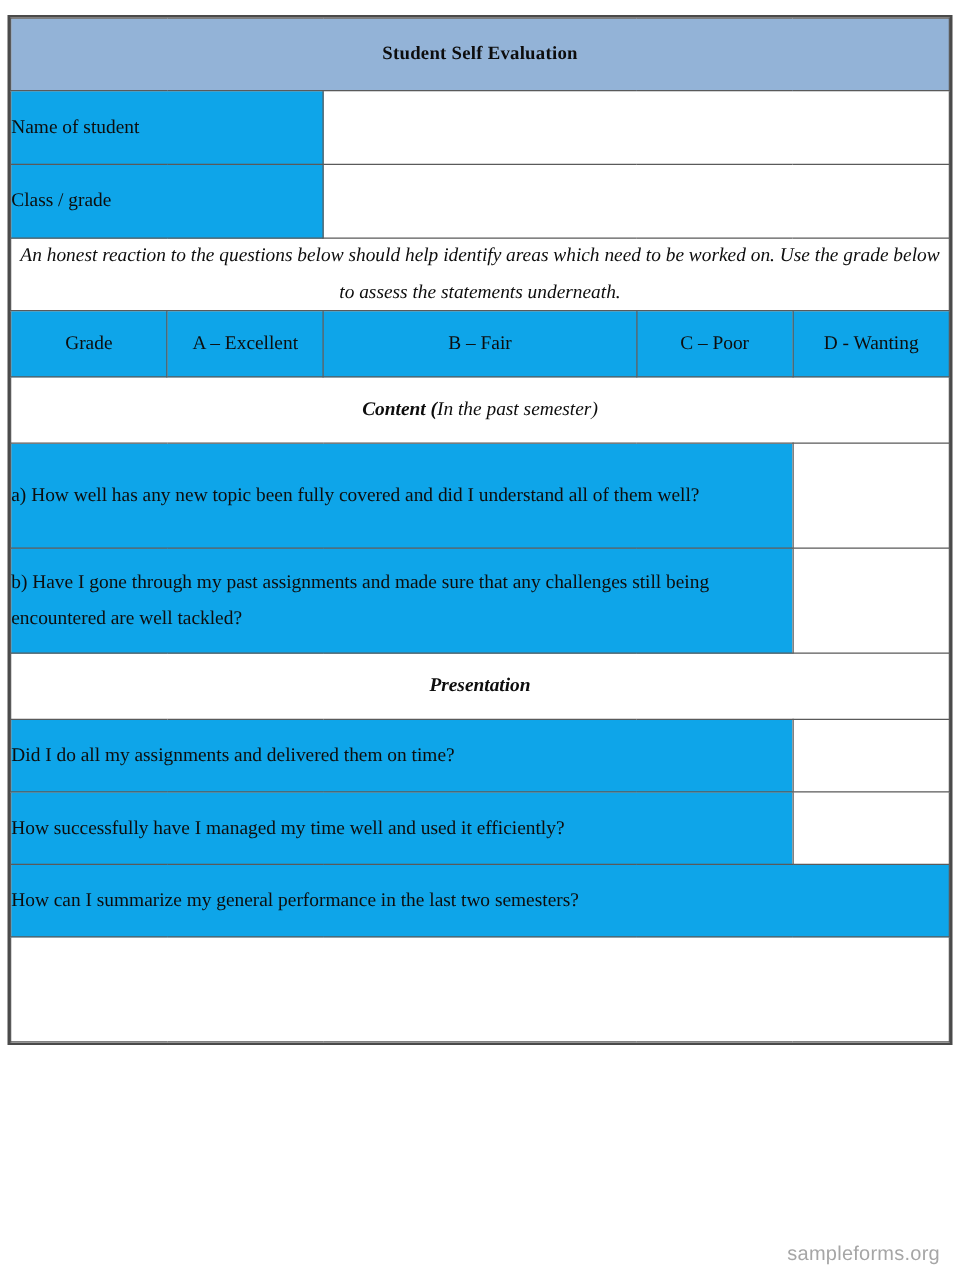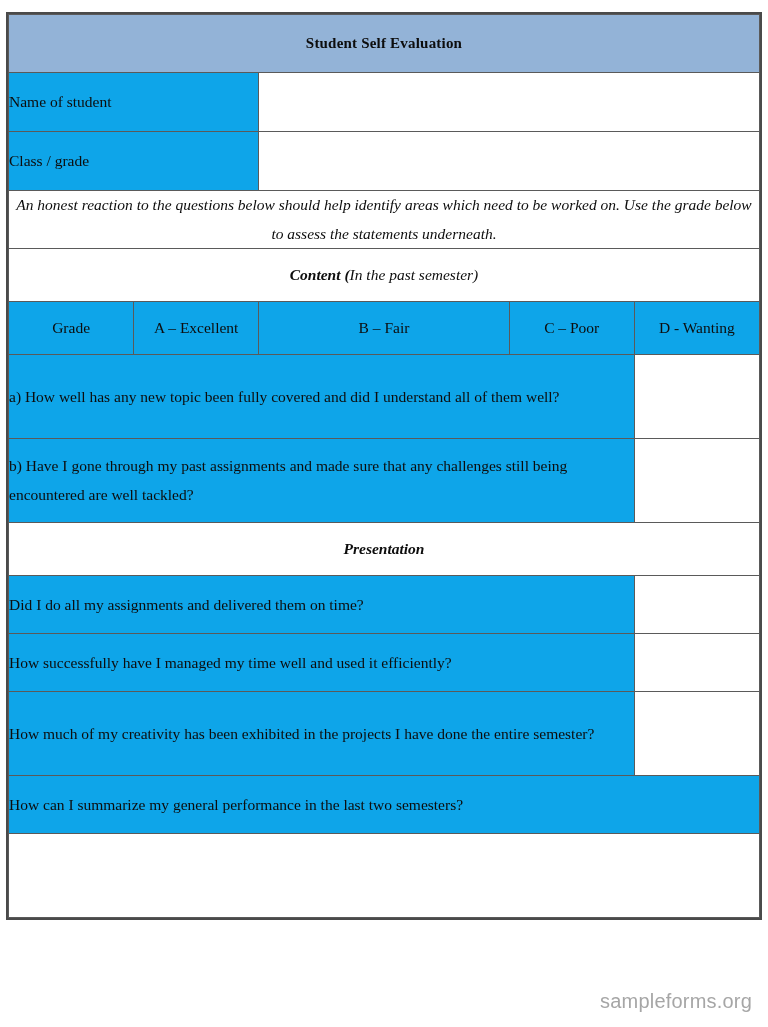--- a/index.html
+++ b/index.html
@@ -101,21 +101,21 @@
   .blank-tall { height: 84px; }
 
   .final-answer td { height: 84px; }
 
   
   .watermark {
     position: absolute;
     right: 16px;
     bottom: 14px;
     font-family: "Liberation Sans", "DejaVu Sans", sans-serif;
-    font-size: 20px;
+    font-size: 16px;
     color: #a6a6a6;
     letter-spacing: 0.2px;
   }
 </style>
 </head>
 <body>
 
 <div class="form-wrap">
   <table class="form">
 
@@ -135,29 +135,29 @@
       <td class="fill-light label-cell" colspan="2">Class / grade</td>
       <td class="fill-white label-cell" colspan="4"></td>
     </tr>
 
 
     <tr>
       <td class="fill-white instr-cell" colspan="6">An honest reaction to the questions below should help identify areas which need to be worked on. Use the grade below to assess the statements underneath.</td>
     </tr>
 
     <tr>
-      <td class="fill-white section-cell" colspan="6"><span class="section-strong">Content (</span><span>In the past semester)</span></td>
-    </tr>
-
-    <tr>
       <td class="fill-light grade-cell" style="width:158px">Grade</td>
       <td class="fill-light grade-cell" style="width:152px">A – Excellent</td>
       <td class="fill-light grade-cell" style="width:152px" colspan="2">B – Fair</td>
       <td class="fill-light grade-cell" style="width:153px">C – Poor</td>
       <td class="fill-light grade-cell">D - Wanting</td>
+    </tr>
+
+    <tr>
+      <td class="fill-white section-cell" colspan="6"><span class="section-strong">Content (</span><span>In the past semester)</span></td>
     </tr>
 
     <tr>
       <td class="fill-light q-cell q-tall" colspan="5" style="width:583px">a) How well has any new topic been fully covered and did I understand all of them well?</td>
       <td class="fill-white blank-tall"></td>
     </tr>
 
     <tr>
       <td class="fill-light q-cell q-tall" colspan="5">b) Have I gone through my past assignments and made sure that any challenges still being encountered are well tackled?</td>
       <td class="fill-white blank-tall"></td>
@@ -170,24 +170,20 @@
     <tr>
       <td class="fill-light q-cell q-short" colspan="5">Did I do all my assignments and delivered them on time?</td>
       <td class="fill-white"></td>
     </tr>
 
     <tr>
       <td class="fill-light q-cell q-short" colspan="5">How successfully have I managed my time well and used it efficiently?</td>
       <td class="fill-white"></td>
     </tr>
 
-    <tr>
-      <td class="fill-light q-cell q-tall" colspan="5">How much of my creativity has been exhibited in the projects I have done the entire semester?</td>
-      <td class="fill-white blank-tall"></td>
-    </tr>
 
     <tr>
       <td class="fill-light q-cell q-short" colspan="6">How can I summarize my general performance in the last two semesters?</td>
     </tr>
 
     <tr class="final-answer">
       <td class="fill-white" colspan="6"></td>
     </tr>
 
   </tbody>

